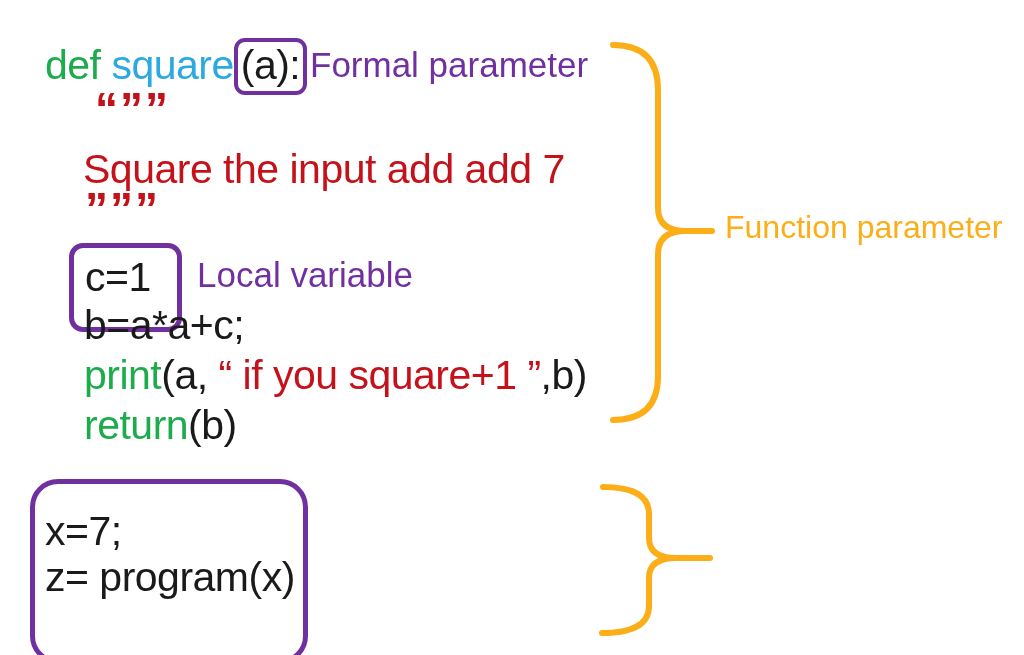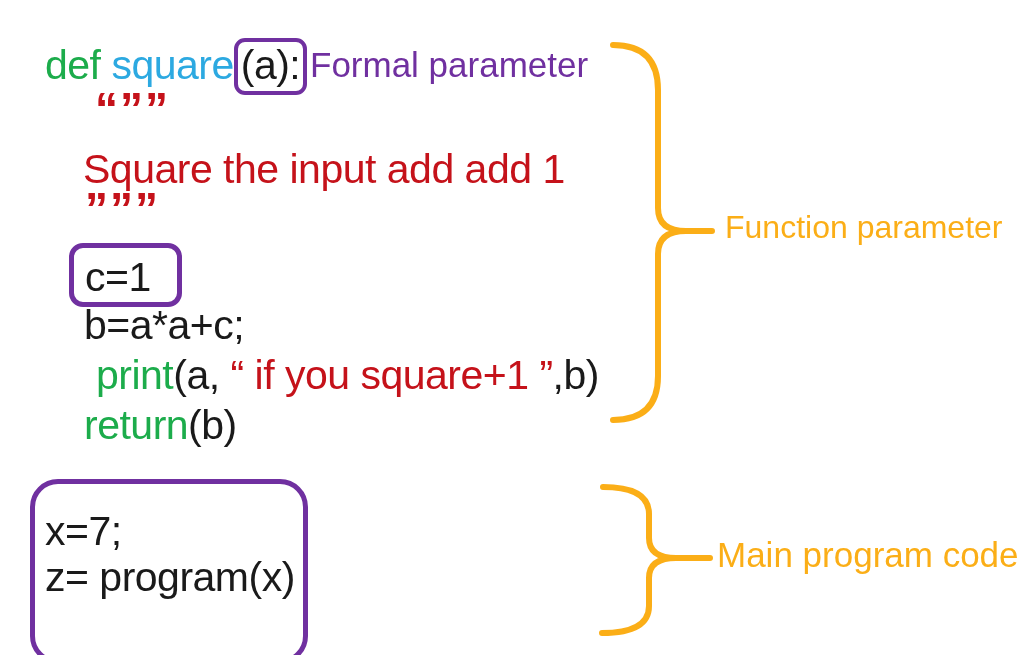--- a/index.html
+++ b/index.html
@@ -37,21 +37,21 @@
     display:inline-block;
     border:4px solid var(--purple);
     border-radius:11px;
     padding:0 3px 2px 3px;
     margin-top:-4px;
     vertical-align:top;
   }
   .cbox{
     border:5px solid var(--purple);
     border-radius:14px;
-    padding:6px 26px 1px 11px;
+    padding:6px 26px 26px 11px;
   }
   .mainbox{
     left:30px;top:479px;
     width:258px;height:151px;
     border:5px solid var(--purple);
     border-radius:28px;
     padding:24px 0 0 10px;
   }
   .mainbox .code{display:block;line-height:46px;}
   .gold-label{
@@ -72,45 +72,45 @@
 <body>
 
 <div class="canvas">
 
   <div class="abs note" style="left:310px;top:46px;">Formal parameter</div>
   <div class="abs code" style="left:45px;top:42px;">
     <span class="kw">def </span><span class="fn">square</span><span class="pbox"><span>(a):</span></span>
   </div>
 
   <div class="abs quotes" style="left:95px;top:86px;">“””</div>
-  <div class="abs code str" style="left:83px;top:146px;">Square the input add add 1</div>
+  <div class="abs code str" style="left:83px;top:146px;">Square the input add add 7</div>
   <div class="abs quotes" style="left:85px;top:186px;">”””</div>
 
   <div class="abs cbox" style="left:69px;top:243px;">
     <span class="code">c=1</span>
   </div>
+  <div class="abs note" style="left:197px;top:256px;">Local variable</div>
 
   <div class="abs code" style="left:84px;top:302px;">b=a*a+c;</div>
 
-  <div class="abs code" style="left:84px;top:352px;margin-left:12px;">
+  <div class="abs code" style="left:84px;top:352px;">
     <span class="kw">print</span><span>(a, </span><span class="str">“ if you square+1  ”</span><span>,b)</span>
   </div>
 
   <div class="abs code" style="left:84px;top:402px;text-align:right;">
     <span class="kw">return</span><span>(b)</span>
   </div>
 
   <svg class="brace" style="left:596px;top:36px;" width="130" height="394" viewBox="0 0 130 394">
     <path d="M17 9 Q62 9 62 54 L62 172 Q62 195 90 195 L116 195 L90 195 Q62 195 62 218 L62 340 Q62 384 17 384"></path>
   </svg>
   <div class="abs gold-label" style="left:725px;top:210px;font-size:32px;">Function parameter</div>
 
   <div class="abs mainbox">
     <span class="code">x=7;</span>
     <span class="code">z= program(x)</span>
   </div>
 
   <svg class="brace" style="left:594px;top:478px;" width="130" height="164" viewBox="0 0 130 164">
     <path d="M9 9 Q55 9 55 36 L55 60 Q55 80 82 80 L116 80 L82 80 Q55 80 55 100 L55 128 Q55 155 8 155"></path>
   </svg>
-  <div class="abs gold-label" style="left:717px;top:536px;font-size:35px;">Main program code</div>
 
 </div>
 
 </body></html>

